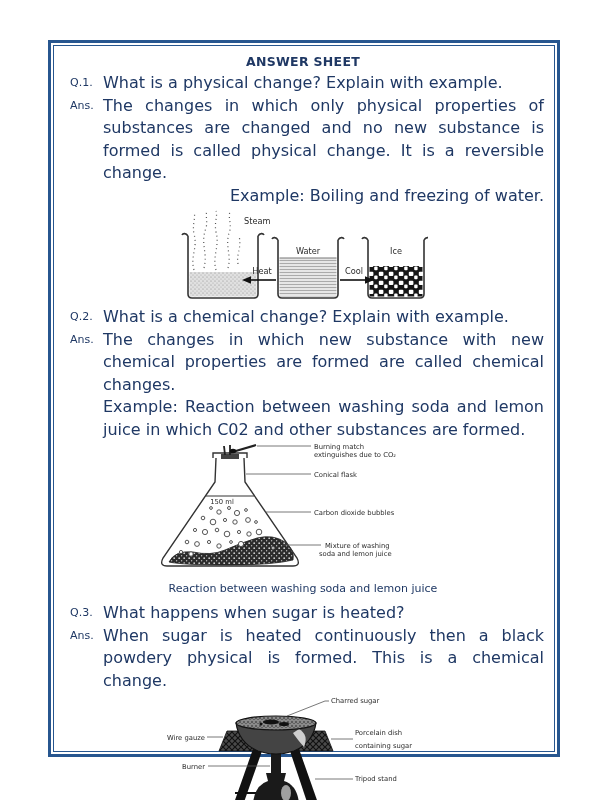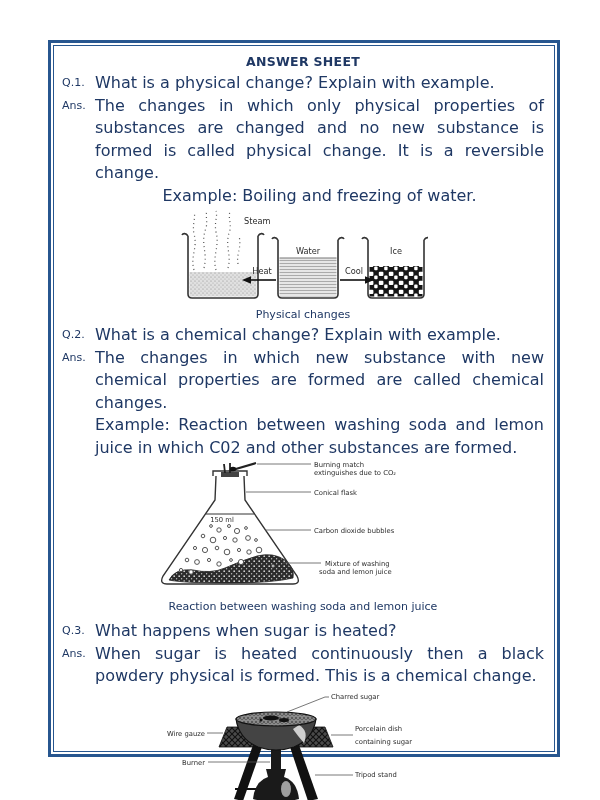--- a/index.html
+++ b/index.html
@@ -13,25 +13,25 @@
     border:3px solid #27568f;box-sizing:border-box;
   }
   .frame-inner{
     position:absolute;inset:2px;border:1px solid #27568f;box-sizing:border-box;
   }
   .content{padding:6px 10px 0 8px;}
   .sheet-title{
     text-align:center;font-weight:bold;font-size:12.5px;letter-spacing:.3px;
     padding:2px 0 3px 0;
   }
-  .qa-row{display:grid;grid-template-columns:33px 1fr;align-items:start;}
+  .qa-row{display:grid;grid-template-columns:33px 1fr;align-items:start;margin-left:8px;}
   .qa-label{font-size:11px;line-height:22.5px;}
   .qa-text{font-size:16px;line-height:22.5px;}
   .qa-text p{margin:0;text-align:justify;}
-  .qa-text p.lastline{text-align:center;}
+  .qa-text p.lastline{text-align:right;}
   .figure{text-align:center;margin:1px 0 0 0;}
   .figure svg{display:inline-block;vertical-align:top;}
   .fig-caption{font-size:11px;line-height:18px;color:#1f3864;}
   svg text{font-family:"DejaVu Sans","Liberation Sans",sans-serif;fill:#2b2b2b;}
   .dlbl{font-size:8.2px;}
   .slbl{font-size:6.8px;}
 </style>
 </head>
 <body>
 
@@ -98,21 +98,20 @@
           <polygon points="64,72 73,68.2 73,75.8" fill="#111"></polygon>
         </g>
         <text class="dlbl" x="84" y="66" text-anchor="middle">Heat</text>
 
         <g>
           <line x1="162" y1="72" x2="190" y2="72" stroke="#111" stroke-width="1.6"></line>
           <polygon points="196,72 187,68.2 187,75.8" fill="#111"></polygon>
         </g>
         <text class="dlbl" x="176" y="66" text-anchor="middle">Cool</text>
       </svg>
-      <div class="fig-caption">Physical changes</div>
     </div>
 
     <div class="qa-row">
       <div class="qa-label">Q.2.</div>
       <div class="qa-text">What is a chemical change? Explain with example.</div>
     </div>
     <div class="qa-row">
       <div class="qa-label">Ans.</div>
       <div class="qa-text">
         <p>The changes in which new substance with new chemical properties are formed are called chemical changes.</p>

